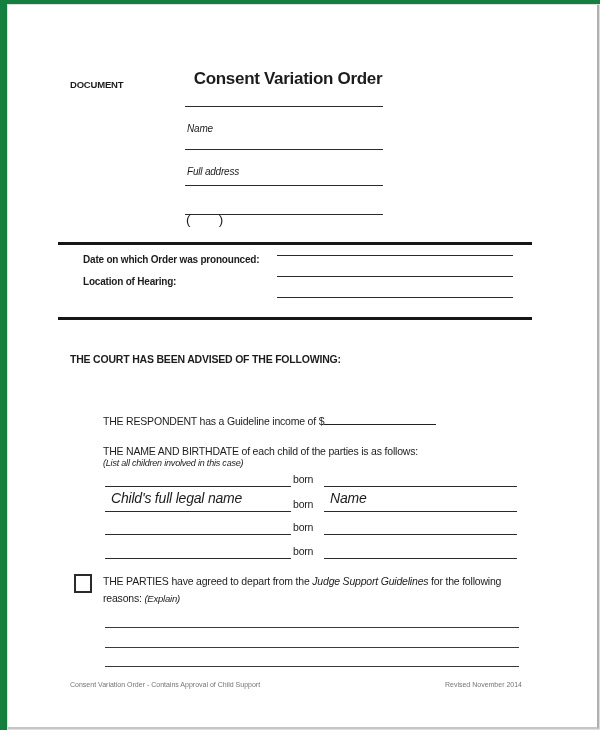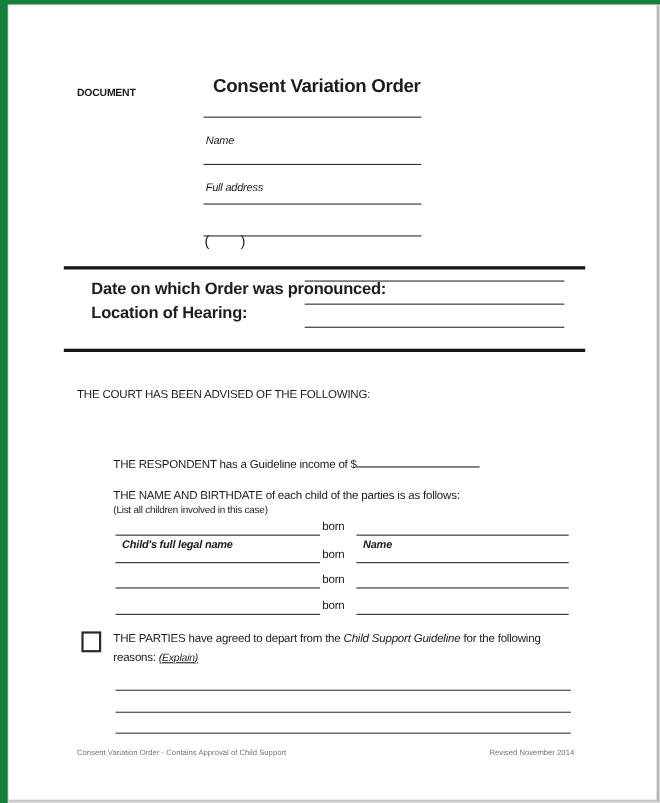--- a/index.html
+++ b/index.html
@@ -10,28 +10,28 @@
   .abs{position:absolute;white-space:nowrap;}
   .i{font-style:italic;}
   .line{position:absolute;border-bottom:1px solid #2b2b2b;}
   .thinline{position:absolute;border-bottom:1px solid #3a3a3a;}
   .thick{position:absolute;height:3px;background:#161616;}
   .doc-label{left:62px;top:74px;font-size:9.5px;font-weight:bold;}
   .title{left:150px;top:64px;width:260px;text-align:center;font-size:17px;font-weight:bold;letter-spacing:-0.3px;}
   .addr-label{left:62px;top:107px;width:125px;font-size:8.5px;font-weight:bold;line-height:12.5px;white-space:pre-line;}
   .cap{font-size:10px;font-style:italic;}
   .phone{left:178px;top:207px;font-size:13.5px;white-space:pre;}
-  .olabel{left:75px;font-size:15px;font-weight:bold;}
+  .olabel{left:75px;font-size:10px;font-weight:bold;}
   .body-txt{font-size:10.5px;}
   .uline{display:inline-block;width:112px;height:11px;border-bottom:1px solid #222;}
-  .note{font-size:9px;}
-  .rowcap{font-size:10px;font-style:italic;font-weight:bold;}
+  .note{font-size:9px;font-style:italic;}
+  .rowcap{font-size:14px;font-style:italic;}
   .checkbox{position:absolute;left:66px;top:569px;width:14px;height:15px;border:2px solid #2a2a2a;background:#fff;}
   .clause{left:95px;top:568px;width:412px;font-size:10.5px;line-height:16.5px;white-space:normal;}
-  .explain{font-size:9.5px;font-style:italic;text-decoration:underline;}
+  .explain{font-size:9.5px;font-style:italic;}
   .footer{left:62px;top:676px;width:452px;display:flex;justify-content:space-between;
           font-size:7px;color:#5a5a5a;opacity:.85;letter-spacing:0;}
 </style>
 </head>
 <body>
 
 <div class="viewport">
   <div class="page">
 
     <div class="abs doc-label">DOCUMENT</div>
@@ -46,21 +46,21 @@
     <div class="line" style="left:177px;top:209px;width:198px;"></div>
 
     <div class="thick" style="left:50px;top:237px;width:474px;"></div>
     <div class="abs olabel" style="top:249px;">Date on which Order was pronounced:</div>
     <div class="line" style="left:269px;top:250px;width:236px;"></div>
     <div class="abs olabel" style="top:271px;">Location of Hearing:</div>
     <div class="line" style="left:269px;top:271px;width:236px;"></div>
     <div class="line" style="left:269px;top:292px;width:236px;"></div>
     <div class="thick" style="left:50px;top:312px;width:474px;"></div>
 
-    <div class="abs body-txt" style="left:62px;top:348px;">THE COURT HAS BEEN ADVISED OF THE FOLLOWING:</div>
+    <div class="abs body-txt" style="left:62px;top:348px;font-weight:bold;">THE COURT HAS BEEN ADVISED OF THE FOLLOWING:</div>
 
 
     <div class="abs body-txt" style="left:95px;top:408px;"><span>THE RESPONDENT has a Guideline income of $</span><span class="uline"></span></div>
 
     <div class="abs body-txt" style="left:95px;top:440px;">THE NAME AND BIRTHDATE of each child of the parties is as follows:</div>
     <div class="abs note" style="left:95px;top:453px;">(List all children involved in this case)</div>
 
     <div class="abs body-txt" style="left:285px;top:468px;">born</div>
     <div class="line" style="left:97px;top:481px;width:186px;border-bottom-width:1.5px;"></div>
     <div class="line" style="left:316px;top:481px;width:193px;border-bottom-width:1.5px;"></div>
@@ -74,21 +74,21 @@
     <div class="abs body-txt" style="left:285px;top:516px;">born</div>
     <div class="line" style="left:97px;top:529px;width:186px;border-bottom-width:1.5px;"></div>
     <div class="line" style="left:316px;top:529px;width:193px;border-bottom-width:1.5px;"></div>
 
     <div class="abs body-txt" style="left:285px;top:540px;">born</div>
     <div class="line" style="left:97px;top:553px;width:186px;border-bottom-width:1.5px;"></div>
     <div class="line" style="left:316px;top:553px;width:193px;border-bottom-width:1.5px;"></div>
 
     <span class="checkbox"></span>
     <div class="abs clause">
-      <div><span>THE PARTIES have agreed to depart from the </span><span class="i">Child Support Guideline</span><span> for the following</span></div>
+      <div><span>THE PARTIES have agreed to depart from the </span><span class="i">Judge Support Guidelines</span><span> for the following</span></div>
       <div><span>reasons: </span><span class="explain">(Explain)</span></div>
     </div>
 
     <div class="thinline" style="left:97px;top:622px;width:414px;"></div>
     <div class="thinline" style="left:97px;top:642px;width:414px;"></div>
     <div class="thinline" style="left:97px;top:661px;width:414px;"></div>
 
     <div class="abs footer">
       <span>Consent Variation Order - Contains Approval of Child Support</span>
       <span>Revised November 2014</span>

